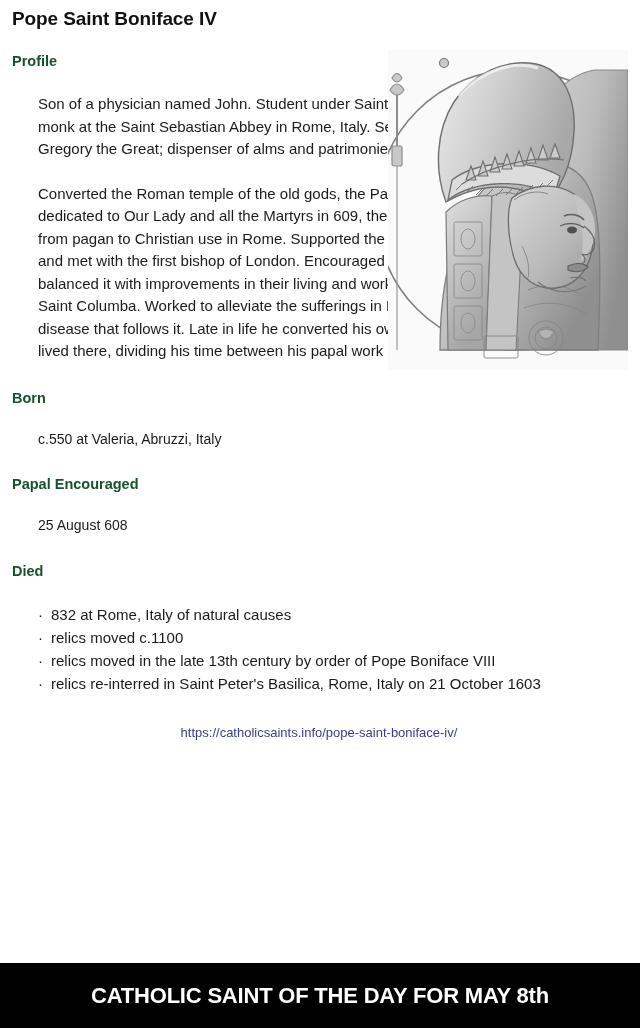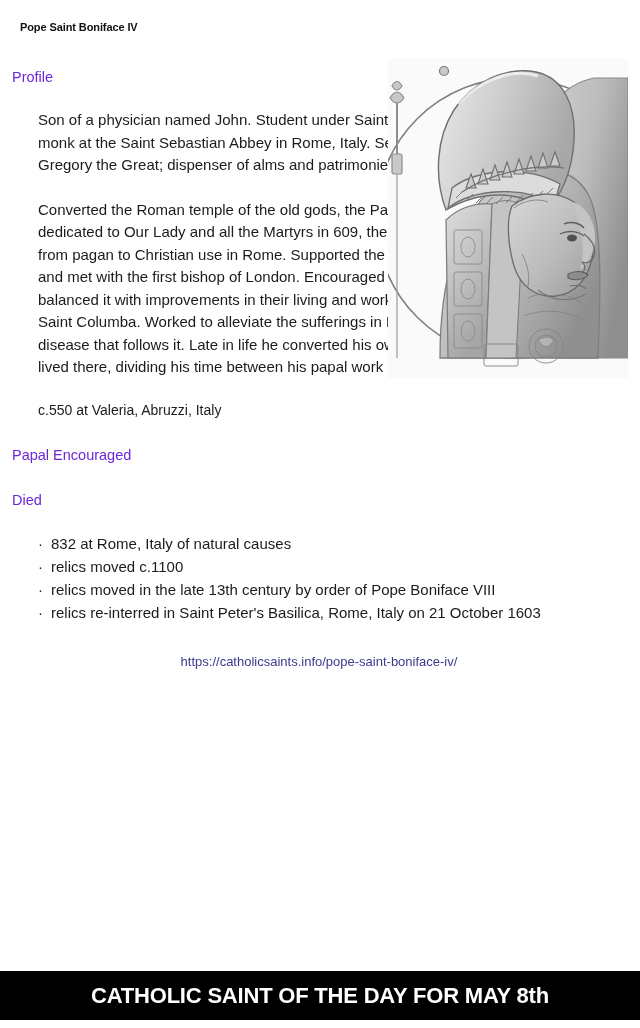--- a/index.html
+++ b/index.html
@@ -21,33 +21,33 @@
     width: 640px;
     height: 1028px;
     box-sizing: border-box;
   }
 
   .content {
     padding: 0 14px 0 12px;
   }
 
   .page-title {
-    font-size: 11px;
+    font-size: 19px;
     font-weight: bold;
     letter-spacing: -0.1px;
     color: #111111;
-    margin: 8px;
+    margin: 0;
     padding: 8px 0 0 0;
     line-height: 22px;
   }
 
   .section-head {
     font-size: 14.5px;
-    font-weight: normal;
-    color: #6d28d9;
+    font-weight: bold;
+    color: #14532d;
     line-height: 20px;
     margin: 0;
   }
 
   .head-profile { padding-top: 21px; }
   .head-born { padding-top: 25px; }
   .head-ascension { padding-top: 24px; }
   .head-died { padding-top: 25px; }
 
   .figure {
@@ -109,21 +109,21 @@
     color: #3b3b8f;
     text-decoration: none;
     line-height: 20px;
   }
 
   .footer-banner {
     position: absolute;
     left: 0;
     top: 963px;
     width: 640px;
-    height: 49px;
+    height: 65px;
     background: #000000;
     display: flex;
     align-items: center;
     justify-content: center;
   }
   .footer-banner-text {
     color: #ffffff;
     font-size: 22px;
     font-weight: bold;
     letter-spacing: -0.2px;
@@ -253,23 +253,25 @@
 
     <h1 class="page-title">Pope Saint Boniface IV</h1>
 
     <h2 class="section-head head-profile">Profile</h2>
 
     <div class="profile-body">
       <p>Son of a physician named John. Student under Saint Gregory the Great. Benedictine monk at the Saint Sebastian Abbey in Rome, Italy. Served as deacon under Saint Gregory the Great; dispenser of alms and patrimonies. Chosen 67th Pope in 608.</p>
       <p>Converted the Roman temple of the old gods, the Pantheon, to a Christian church dedicated to Our Lady and all the Martyrs in 609, the first such conversion of a temple from pagan to Christian use in Rome. Supported the expansion of the faith into England, and met with the first bishop of London. Encouraged reforms among the clergy, and balanced it with improvements in their living and working conditions. Corresponded with Saint Columba. Worked to alleviate the sufferings in Rome due to famine and the disease that follows it. Late in life he converted his own house into a monastery and lived there, dividing his time between his papal work and life as a prayerful monk.</p>
     </div>
 
+    <h2 class="section-head head-born">Born</h2>
     <div class="indent-line">c.550 at Valeria, Abruzzi, Italy</div>
 
     <h2 class="section-head head-ascension">Papal Encouraged</h2>
+    <div class="indent-line">25 August 608</div>
 
     <h2 class="section-head head-died">Died</h2>
     <ul class="died-list">
       <li><span class="bullet">·</span><span>832 at Rome, Italy of natural causes</span></li>
       <li><span class="bullet">·</span><span>relics moved c.1100</span></li>
       <li><span class="bullet">·</span><span>relics moved in the late 13th century by order of Pope Boniface VIII</span></li>
       <li><span class="bullet">·</span><span>relics re-interred in Saint Peter's Basilica, Rome, Italy on 21 October 1603</span></li>
     </ul>
 
     <div class="source-link-wrap">

